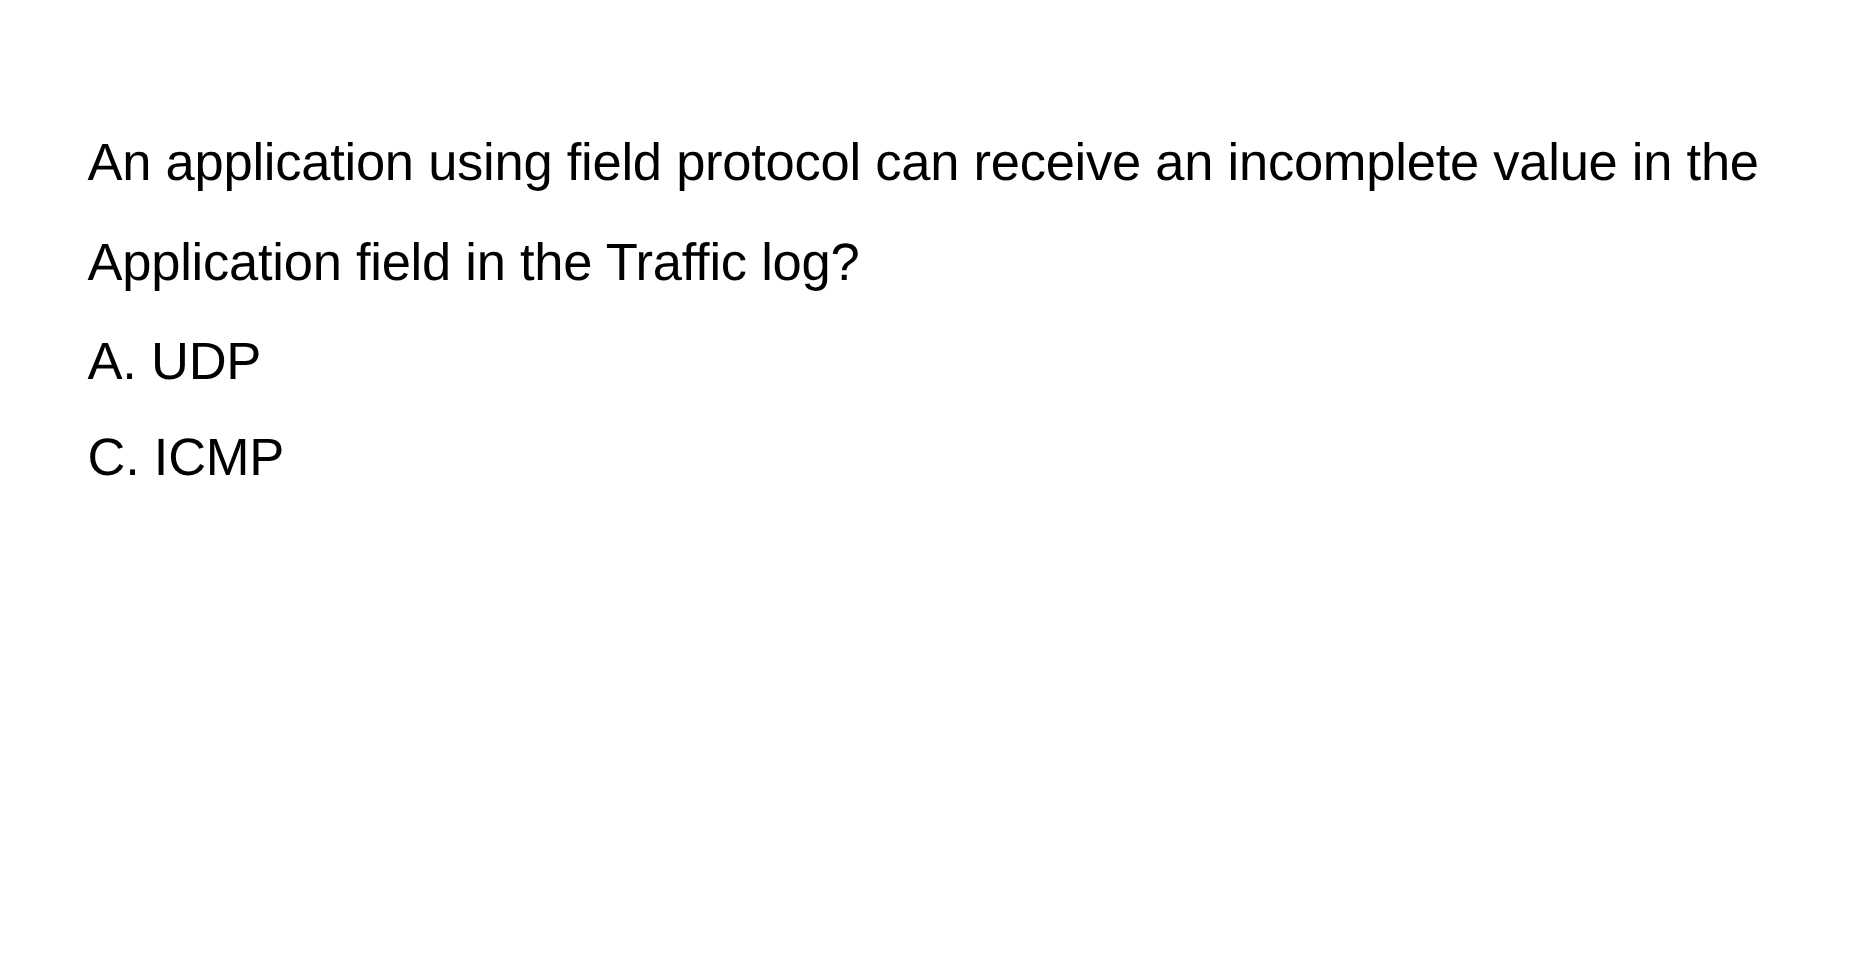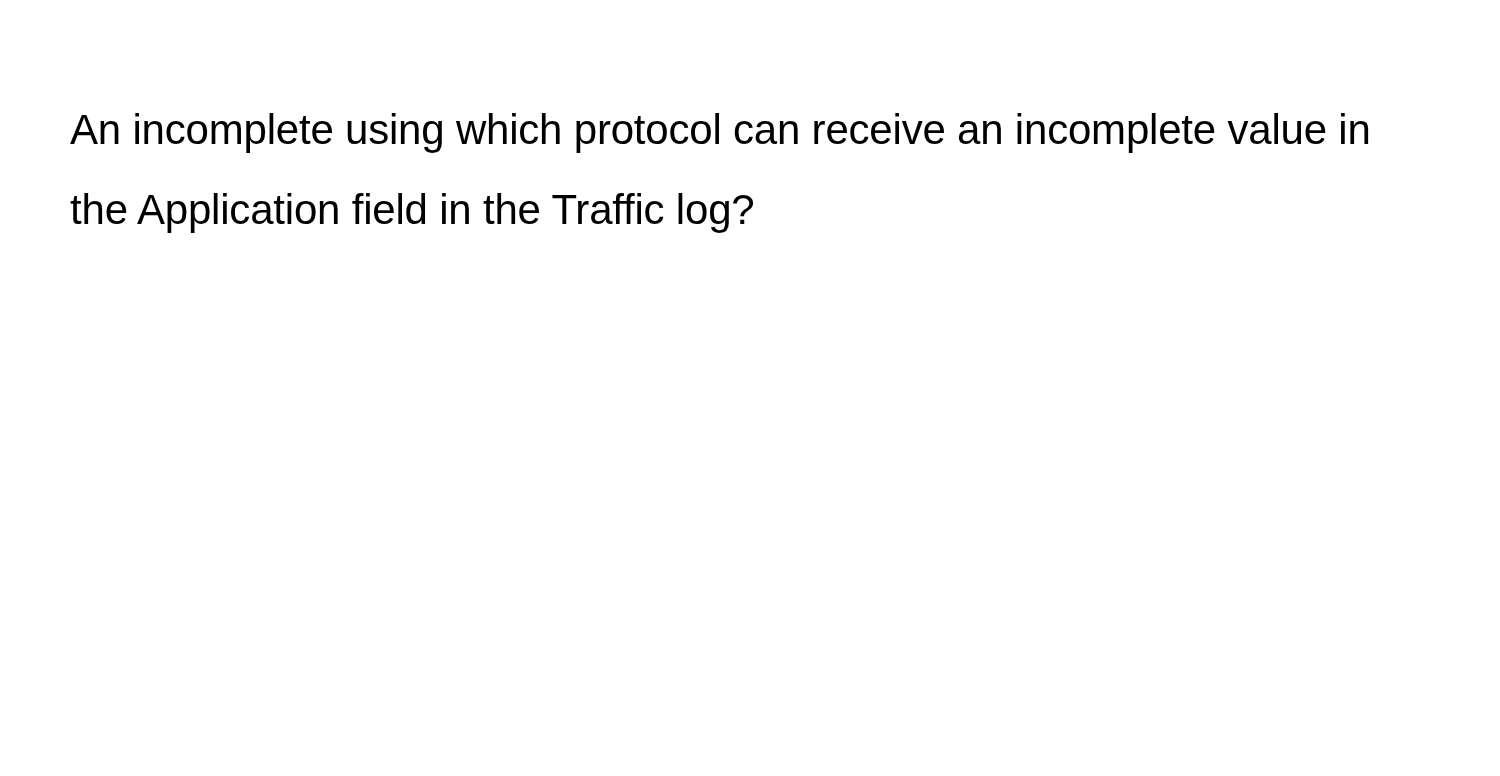--- a/index.html
+++ b/index.html
@@ -27,14 +27,20 @@
       font-size: 42px;
       line-height: 1.85;
       font-weight: 400;
       letter-spacing: -0.2px;
     }
   </style>
 </head>
 <body>
 
 <div class="content">
-  <div class="question">An incomplete using which protocol can receive an incomplete value in the Application field in the Traffic log?</div>
+  <div class="question">An application using field protocol can receive an incomplete value in the Application field in the Traffic log?</div>
+  <div class="option">
+    <span>A</span><span>. </span><span>UDP</span>
+  </div>
+  <div class="option">
+    <span>C</span><span>. </span><span>ICMP</span>
+  </div>
 </div>
 
 </body></html>

